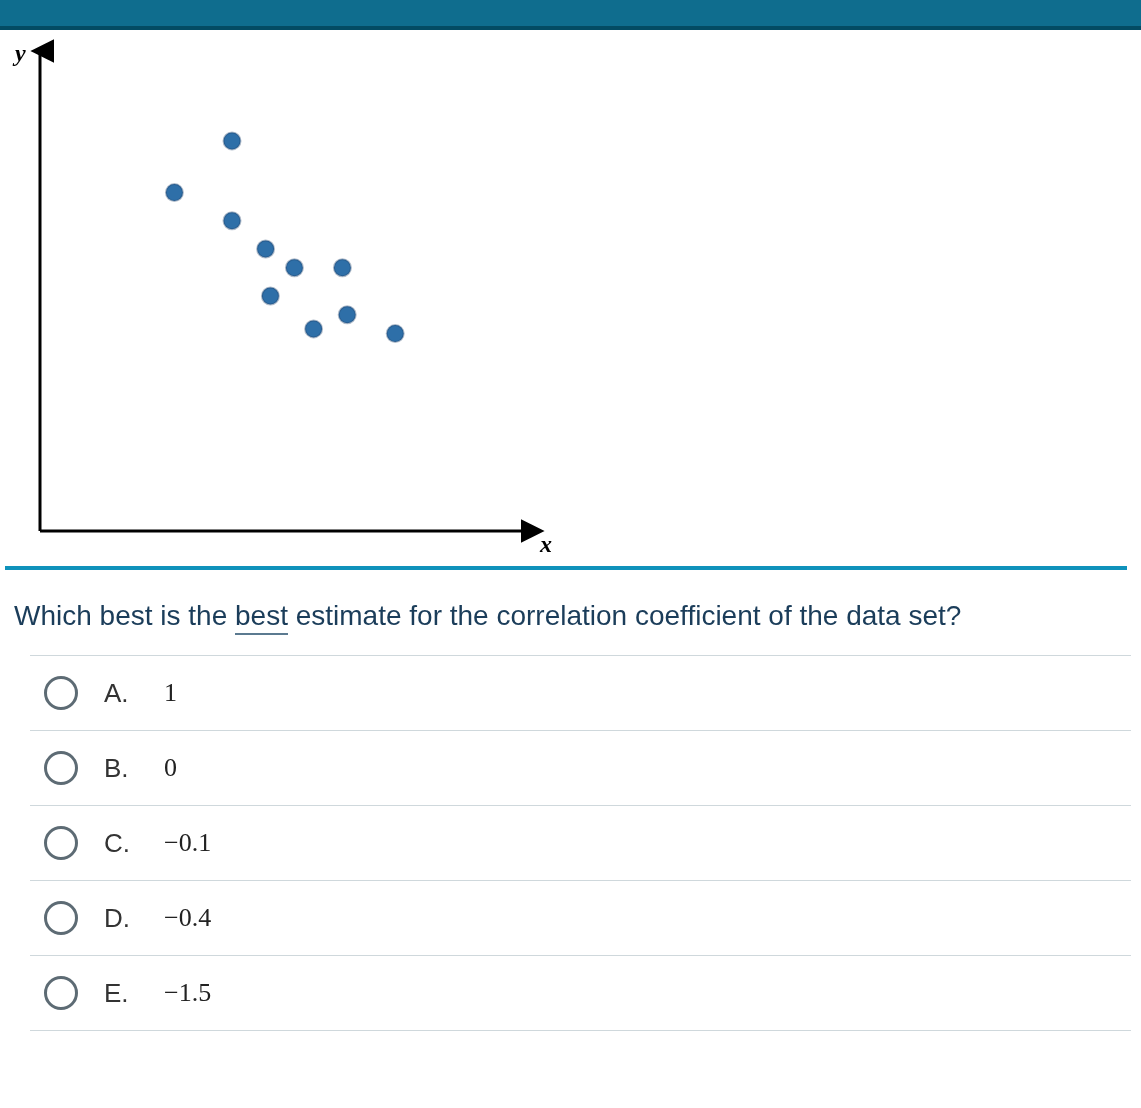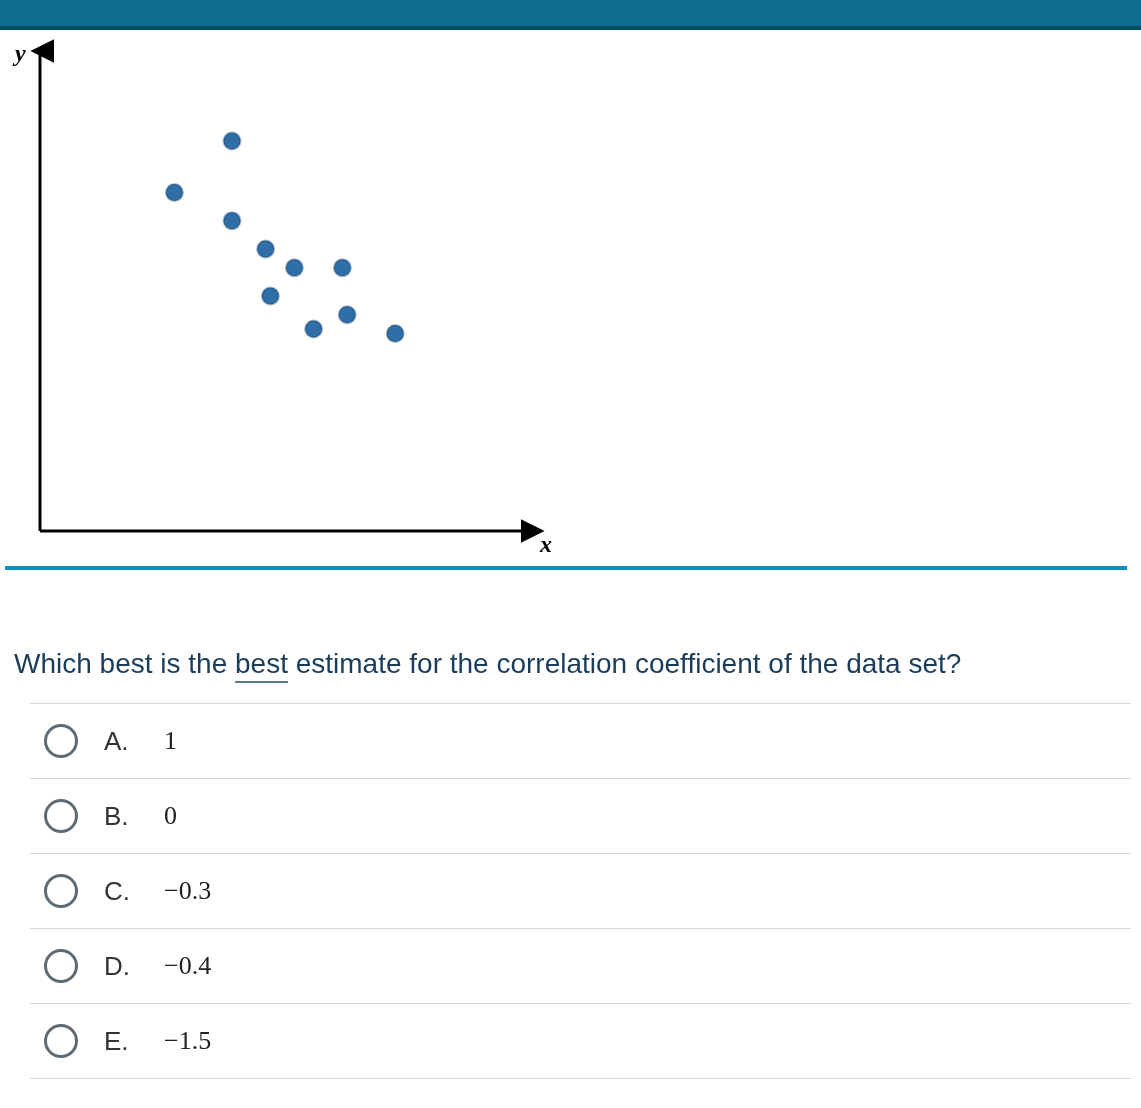--- a/index.html
+++ b/index.html
@@ -35,21 +35,20 @@
   }
   .question {
     font-size: 28px;
     color: #1b3d5a;
     padding: 28px 14px 22px 14px;
     line-height: 1.25;
   }
   .question .under {
     position: relative;
     display: inline-block;
-    margin-top: 48px;
   }
   .question .under::after {
     content: "";
     position: absolute;
     left: 0; right: 0; bottom: -2px;
     height: 2px;
     background: #5b7a90;
   }
   .options {
     margin: 0 10px 0 30px;
@@ -137,21 +136,21 @@
         <div class="opt-value">1</div>
       </div>
       <div class="option">
         <div class="radio"></div>
         <div class="opt-letter">B.</div>
         <div class="opt-value">0</div>
       </div>
       <div class="option">
         <div class="radio"></div>
         <div class="opt-letter">C.</div>
-        <div class="opt-value">−0.3</div>
+        <div class="opt-value">−0.1</div>
       </div>
       <div class="option">
         <div class="radio"></div>
         <div class="opt-letter">D.</div>
         <div class="opt-value">−0.4</div>
       </div>
       <div class="option">
         <div class="radio"></div>
         <div class="opt-letter">E.</div>
         <div class="opt-value">−1.5</div>

